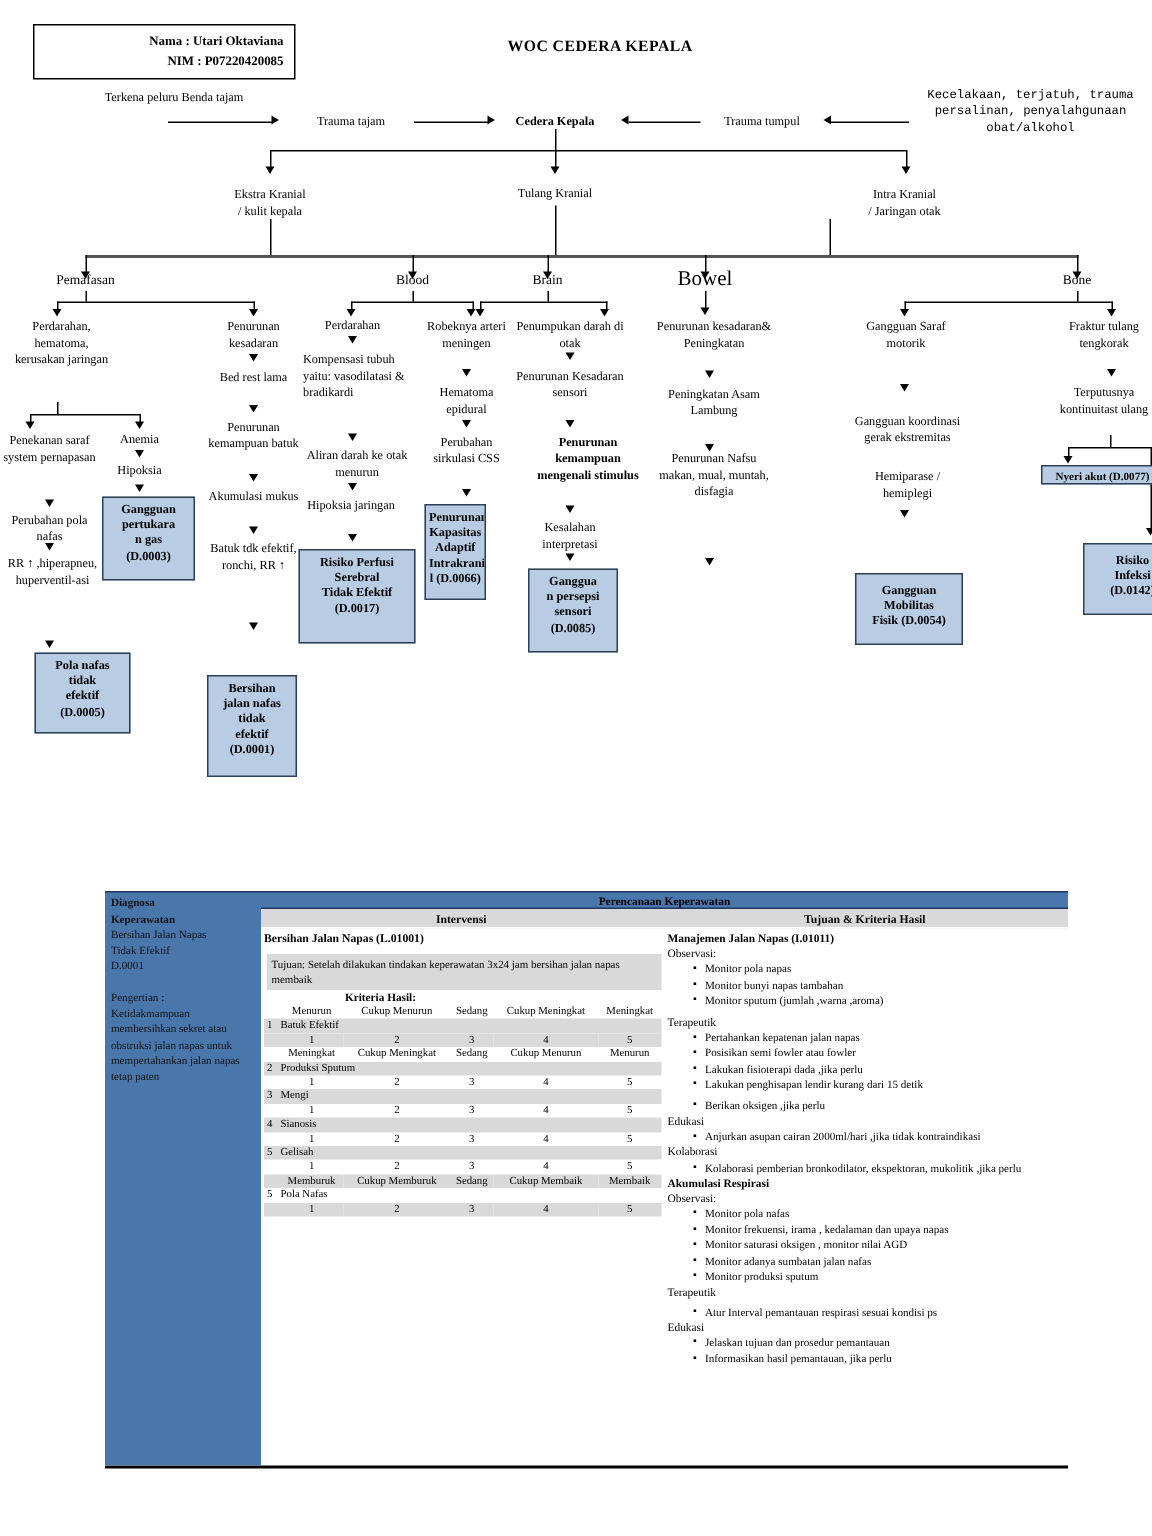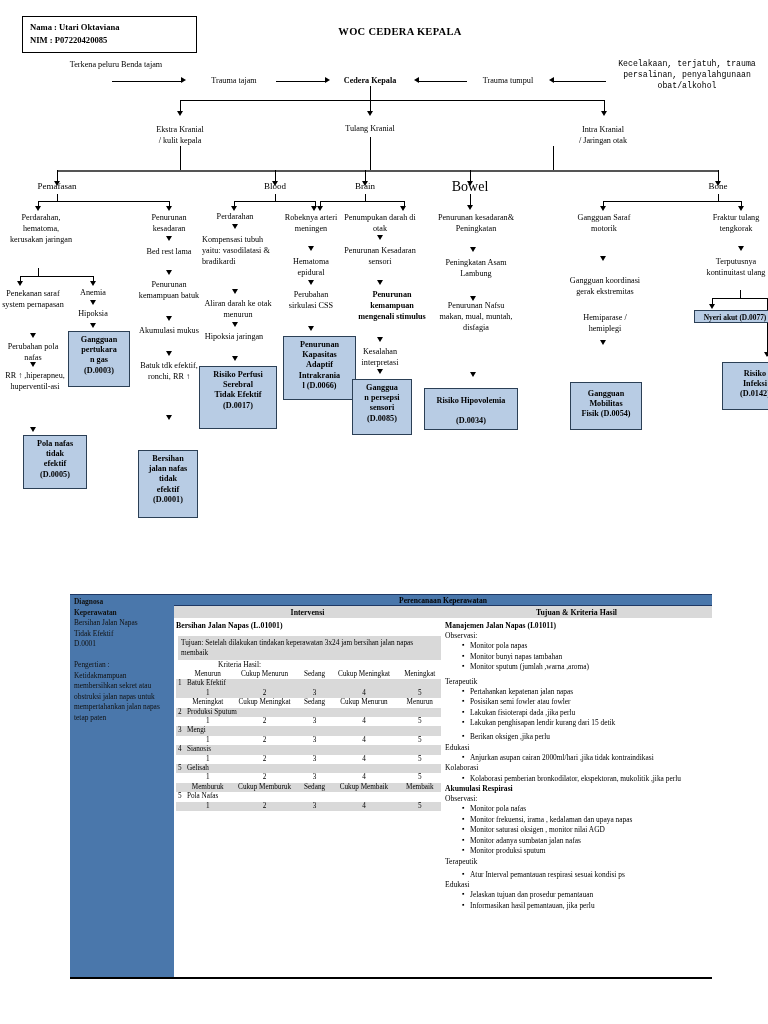--- a/index.html
+++ b/index.html
@@ -17,21 +17,21 @@
   
   .abs { position: absolute; }
   .txt { font-size: 8.2px; line-height: 9.6px; text-align: center; }
   .txt-l { text-align: left; }
   .bold { font-weight: bold; }
 
   
   #idbox {
     left: 22px; top: 16px; width: 175px; height: 37px;
     border: 1.2px solid #000; padding: 4px 7px;
-    font-size: 8.6px; line-height: 13px; font-weight: bold; text-align: left;
+    font-size: 8.6px; line-height: 13px; font-weight: bold; text-align: right;
   }
 
   
   #title {
     left: 250px; top: 26px; width: 300px;
     font-size: 10.5px; font-weight: bold; text-align: center; letter-spacing: .3px;
   }
 
   
   .hline { position: absolute; height: 1px; background: #000; }
@@ -82,21 +82,21 @@
   #subhdr > div:first-child { flex: 0 0 267px; }
   #cols { display: flex; }
   #col-goal { width: 267px; padding: 2px 0 0 2px; }
   #col-int  { width: 271px; padding: 2px 0 0 4px; }
 
   .sec-title { font-size: 7.8px; font-weight: bold; margin: 0 0 1px 0; }
   .goal-block {
     background: #d9d9d9; font-size: 7.3px; line-height: 10px;
     padding: 2px 3px; margin: 6px 0 0 2px;
   }
-  .kriteria { font-size: 7.5px; font-weight: normal; margin: 0 0 1px 2px; padding-left: 40px; }
+  .kriteria { font-size: 7.5px; font-weight: bold; margin: 0 0 1px 14px; padding-left: 40px; }
 
   table.scale { width: 100%; border-collapse: collapse; font-size: 7.2px; }
   table.scale td { padding: 0 1px; text-align: center; vertical-align: top; line-height: 9.4px; }
   table.scale td.num { width: 10px; text-align: left; padding-left: 2px; }
   table.scale td.lbl { text-align: left; }
   tr.shade td { background: #d9d9d9; }
   tr.hdrow td { background: #ffffff; }
 
   .int-h { font-size: 7.6px; line-height: 10.2px; }
   .int-h.b { font-weight: bold; }
@@ -273,21 +273,21 @@
     <span>(D.0017)</span>
   </div>
 
   <div class="abs txt" style="left:281px; top:212px; width:60px; line-height:11px;">Robeknya arteri meningen</div>
   <div class="arrow-d" style="left:308px; top:246px;"></div>
   <div class="abs txt" style="left:281px; top:256px; width:60px; line-height:11px;">Hematoma epidural</div>
   <div class="arrow-d" style="left:308px; top:280px;"></div>
   <div class="abs txt" style="left:281px; top:289px; width:60px; line-height:11px;">Perubahan sirkulasi CSS</div>
   <div class="arrow-d" style="left:308px; top:326px;"></div>
 
-  <div class="dbox" style="left:283px; top:336px; width:73px; height:64px;">
+  <div class="dbox" style="left:283px; top:336px; width:41px; height:64px;">
     <span>Penurunan</span><br>
     <span>Kapasitas</span><br>
     <span>Adaptif</span><br>
     <span>Intrakrania</span><br>
     <span>l (D.0066)</span>
   </div>
 
   <div class="abs txt" style="left:344px; top:212px; width:72px; line-height:11px;">Penumpukan darah di otak</div>
   <div class="arrow-d" style="left:377px; top:235px;"></div>
   <div class="abs txt" style="left:344px; top:245px; width:72px; line-height:11px;">Penurunan Kesadaran sensori</div>
@@ -304,24 +304,20 @@
     <span>(D.0085)</span>
   </div>
 
   <div class="abs txt" style="left:437px; top:212px; width:78px; line-height:11px;">Penurunan kesadaran&amp; Peningkatan</div>
   <div class="arrow-d" style="left:470px; top:247px;"></div>
   <div class="abs txt" style="left:437px; top:257px; width:78px; line-height:11px;">Peningkatan Asam Lambung</div>
   <div class="arrow-d" style="left:470px; top:296px;"></div>
   <div class="abs txt" style="left:435px; top:300px; width:82px; line-height:11px;">Penurunan Nafsu makan, mual, muntah, disfagia</div>
   <div class="arrow-d" style="left:470px; top:372px;"></div>
 
-  <div class="dbox" style="left:424px; top:388px; width:94px; height:42px; padding-top:7px;">
-    <span>Risiko Hipovolemia</span><br><br>
-    <span>(D.0034)</span>
-  </div>
 
   <div class="abs txt" style="left:571px; top:212px; width:66px; line-height:11px;">Gangguan Saraf motorik</div>
   <div class="arrow-d" style="left:600px; top:256px;"></div>
   <div class="abs txt" style="left:565px; top:275px; width:80px; line-height:11px;">Gangguan koordinasi gerak ekstremitas</div>
   <div class="abs txt" style="left:570px; top:312px; width:70px; line-height:11px;">Hemiparase / hemiplegi</div>
   <div class="arrow-d" style="left:600px; top:340px;"></div>
 
   <div class="dbox" style="left:570px; top:382px; width:72px; height:48px; padding-top:6px;">
     <span>Gangguan</span><br>
     <span>Mobilitas</span><br>

